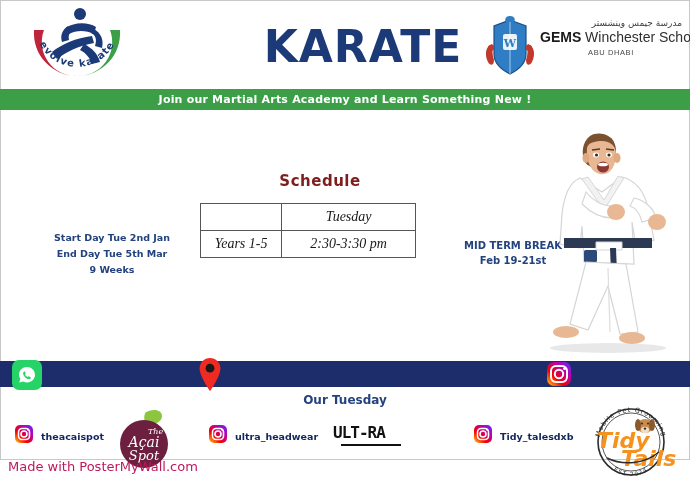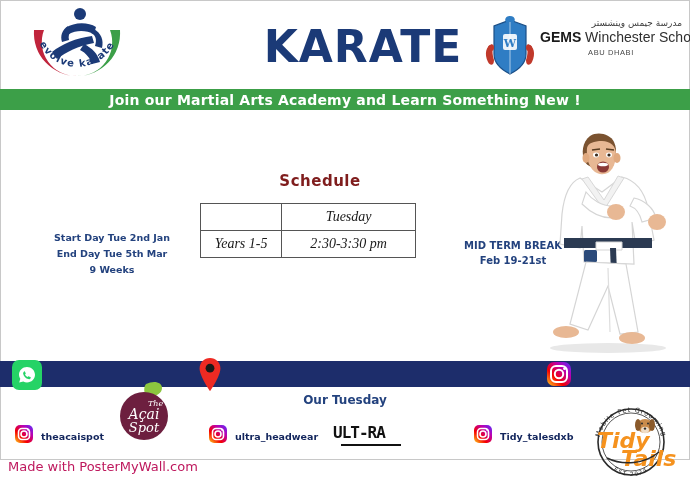--- a/index.html
+++ b/index.html
@@ -34,21 +34,21 @@
     font-size:9px;color:#3b3b3b;text-align:right;direction:rtl;
     font-family:"DejaVu Sans",sans-serif;line-height:11px;
   }
   .gems-name{font-size:14px;color:#2f2f2f;line-height:17px;white-space:nowrap;}
   .gems-name b{color:#1a1a1a;}
   .gems-city{font-size:7.5px;color:#4a4a4a;letter-spacing:.6px;text-align:center;margin-top:2px;}
 
   
   .green-banner{
     position:absolute;left:0;top:89px;width:690px;height:21px;
-    background:#3c9f48;color:#ffffff;font-weight:bold;font-size:14px;
+    background:#3c9f48;color:#ffffff;font-weight:bold;font-size:11px;
     display:flex;align-items:center;justify-content:center;letter-spacing:.2px;
     font-family:"DejaVu Sans",sans-serif;
   }
 
   
   .schedule-title{
     position:absolute;left:240px;top:172px;width:160px;
     color:#7f1d1d;font-weight:bold;font-size:15px;letter-spacing:.5px;
     text-align:center;font-family:"DejaVu Sans",sans-serif;
   }
@@ -101,21 +101,21 @@
 
   .partner{position:absolute;display:flex;align-items:center;}
   .partner .pname{
     color:#12255c;font-weight:bold;font-size:9.5px;margin-left:7px;
     white-space:nowrap;font-family:"DejaVu Sans",sans-serif;
   }
   .p1{left:14px;top:424px;}
   .p2{left:208px;top:424px;}
   .p3{left:473px;top:424px;}
 
-  .acai-logo{position:absolute;left:116px;top:380px;width:56px;height:62px;}
+  .acai-logo{position:absolute;left:116px;top:408px;width:56px;height:62px;}
   .ultra-logo{position:absolute;left:333px;top:424px;width:72px;height:28px;}
   .tidy-logo{position:absolute;left:583px;top:400px;width:96px;height:82px;}
 
   .ultra-word{
     font-family:"DejaVu Sans Mono",monospace;font-size:16px;font-weight:bold;
     color:#111111;letter-spacing:-1px;line-height:18px;
   }
   .ultra-rule{width:60px;height:2px;background:#111111;margin:2px 0 0 8px;}
 
   

